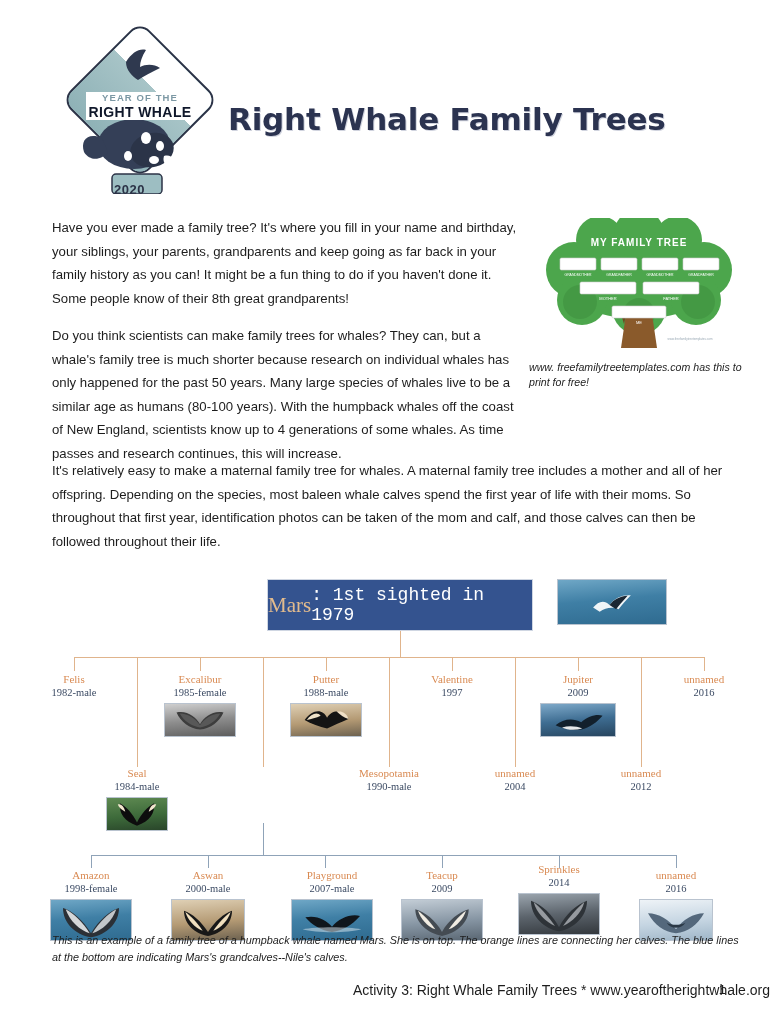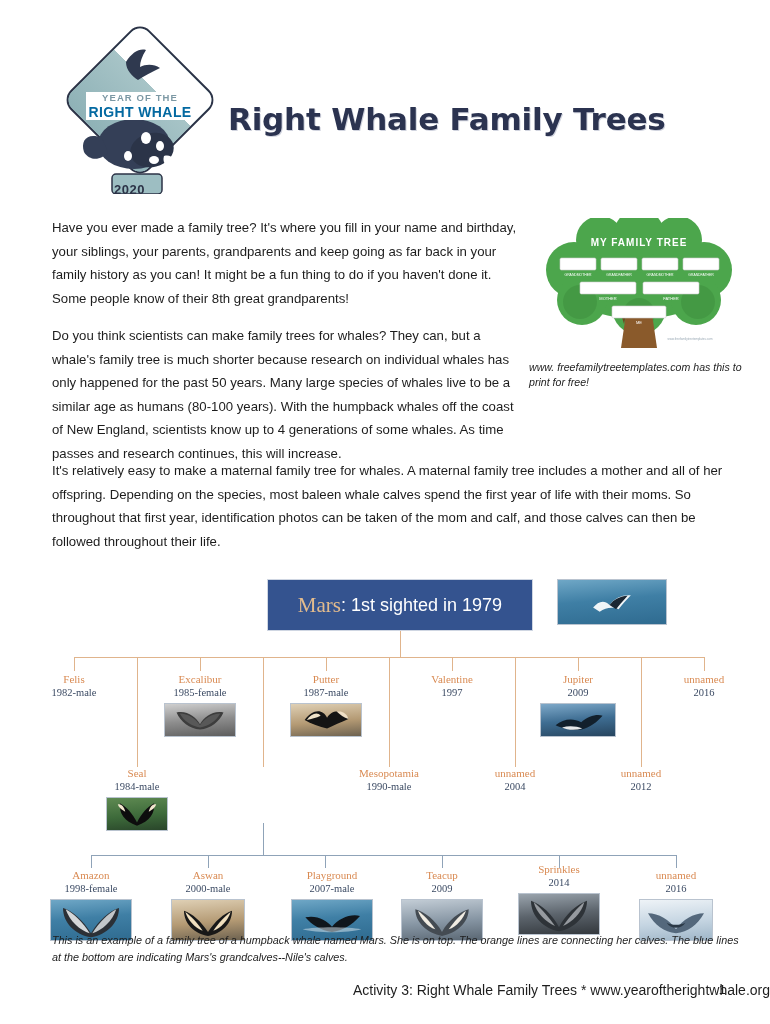--- a/index.html
+++ b/index.html
@@ -30,21 +30,21 @@
   .logo-band {
     position:absolute; left:18px; top:58px; width:108px; text-align:center;
     z-index:5; pointer-events:none;
   }
   .logo-band .l1 {
     display:block; font-size:9.5px; font-weight:bold; letter-spacing:1.1px;
     color:#7c98a4; background:#fff; line-height:12px;
   }
   .logo-band .l2 {
     display:block; font-size:14px; font-weight:bold; letter-spacing:0.4px;
-    color:#0369a1; background:#fff; line-height:16px;
+    color:#0f172a; background:#fff; line-height:16px;
   }
   .logo-year {
     position:absolute; left:46px; top:148px; z-index:6;
     font-size:13px; font-weight:bold; color:#2c3347; letter-spacing:0.5px;
   }
 
   .doc-title {
     position:absolute; left:228px; top:101px;
     font-family:"DejaVu Sans", sans-serif;
     font-size:31px; font-weight:bold; color:#2b3350;
@@ -73,21 +73,21 @@
 
   .mars-banner {
     position:absolute; left:215px; top:9px; width:266px; height:52px;
     background:#34538f; border:1px solid #cfd6e2;
     display:flex; align-items:center; justify-content:center;
   }
   .mars-banner .mname {
     font-family:"Liberation Serif", serif; font-size:21px; color:#e2bb8d;
   }
   .mars-banner .msub {
-    font-family:Liberation Sans, sans-serif; font-size:18px; color:#ffffff;
+    font-family:Liberation Mono, monospace; font-size:18px; color:#ffffff;
   }
 
   .mars-photo {
     position:absolute; left:505px; top:9px; width:110px; height:46px;
     border:1px solid #b9c3cf; overflow:hidden;
   }
 
   .node { position:absolute; text-align:center; }
   .node .nm {
     font-family:"Liberation Serif", serif; font-size:11px; color:#d98a52;
@@ -280,21 +280,21 @@
       <span class="ph p-grey" style="width:72px;height:34px;">
         <svg viewBox="0 0 100 60" style="width:100%;height:100%;">
           <path d="M6 16 C26 12 42 24 50 38 C58 24 74 12 94 16 C86 34 70 46 50 48 C30 46 14 34 6 16 Z" fill="#3d3d3d"></path>
           <path d="M12 18 C28 18 42 28 50 40 C58 28 72 18 88 18 C80 32 66 42 50 44 C34 42 20 32 12 18 Z" fill="#6a6a6a" opacity=".6"></path>
         </svg>
       </span>
     </div>
 
     <div class="node" style="left:219px; top:102px; width:110px;">
       <span class="nm">Putter</span>
-      <span class="dt">1987-male</span>
+      <span class="dt">1988-male</span>
       <span class="ph p-tan" style="width:72px;height:34px;">
         <svg viewBox="0 0 100 60" style="width:100%;height:100%;">
           <path d="M10 30 C24 10 44 8 52 26 C62 8 84 12 92 28 C78 34 64 40 52 46 C38 42 22 38 10 30 Z" fill="#141414"></path>
           <path d="M70 14 C82 12 90 20 92 28 C84 26 76 20 70 14 Z" fill="#f0e0c6"></path>
           <path d="M14 30 C22 18 34 14 40 22 C32 26 22 28 14 30 Z" fill="#efe2c8"></path>
         </svg>
       </span>
     </div>
 
     <div class="node" style="left:345px; top:102px; width:110px;">

